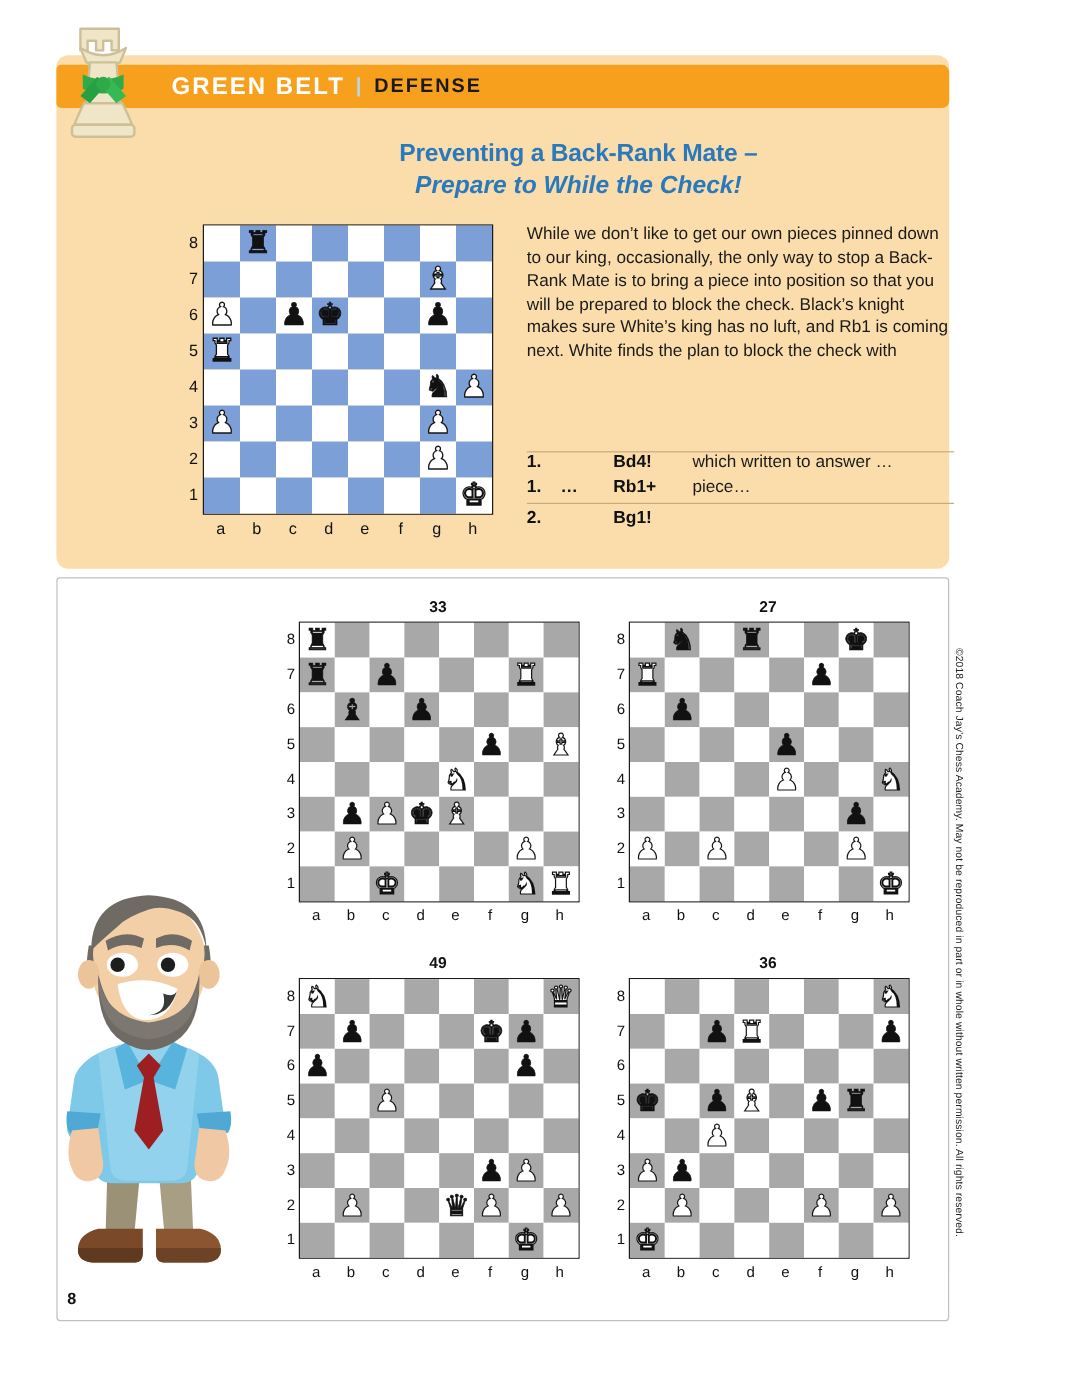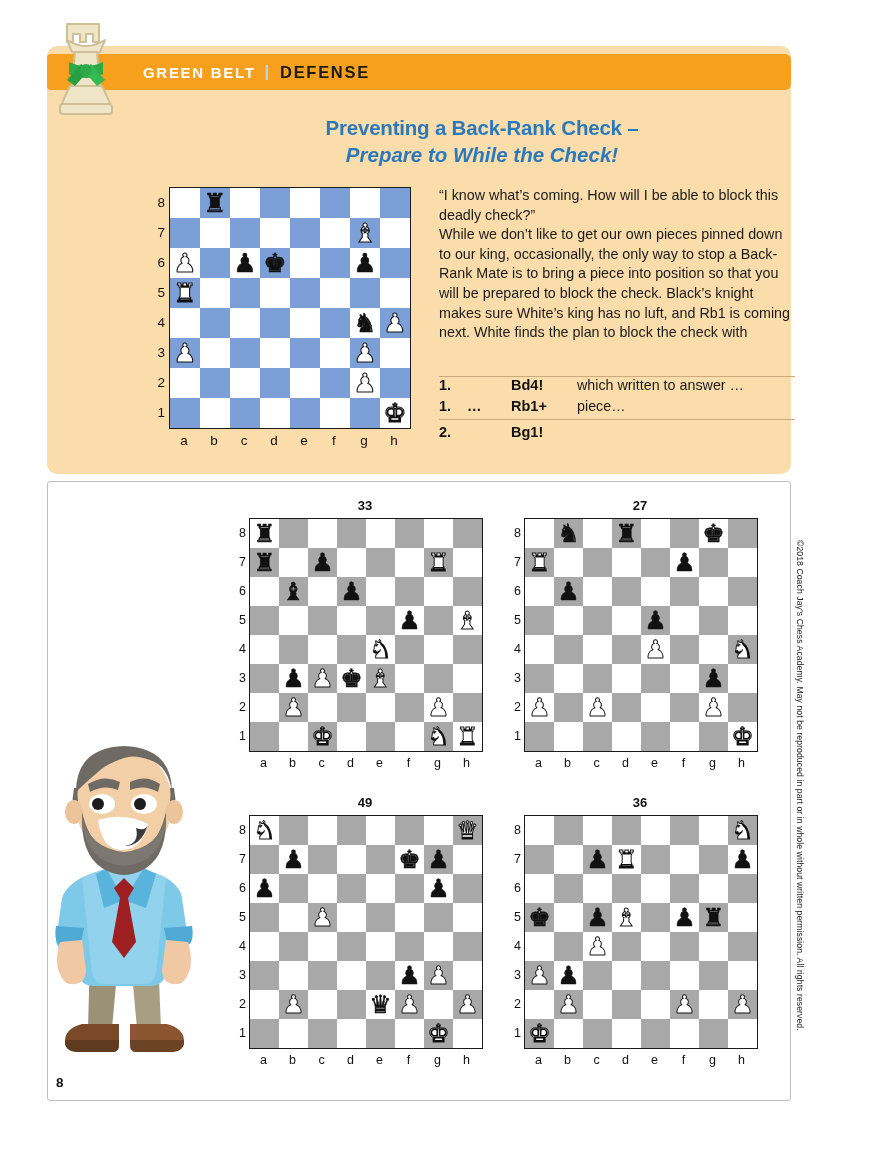--- a/index.html
+++ b/index.html
@@ -18,21 +18,21 @@
   }
   .banner {
     position: absolute; left: 0; top: 8px; width: 744px; height: 36px;
     background: #f6a01d; border-radius: 4px 6px 6px 4px;
   }
   .banner-inner {
     position: absolute; left: 96px; top: 0; height: 36px;
     display: flex; align-items: center; gap: 9px;
     letter-spacing: 1.7px;
   }
-  .banner-belt { color: #ffffff; font-size: 15px; font-weight: bold; text-align: center; }
+  .banner-belt { color: #ffffff; font-size: 20px; font-weight: bold; text-align: center; }
   .banner-sep { color: #b7d6ea; font-size: 17px; font-weight: bold; }
   .banner-topic { color: #1a1a1a; font-size: 16.5px; font-weight: bold; }
 
   
   .rook-logo { position: absolute; left: 57px; top: 14px; width: 58px; height: 104px; }
 
   
   .title-wrap { position: absolute; left: 140px; top: 68px; width: 590px; text-align: center; }
   .title-1 { color: #2a79bd; font-size: 20.5px; font-weight: bold; line-height: 27px; letter-spacing: -0.2px; }
   .title-2 { color: #2a79bd; font-size: 20.5px; font-weight: bold; font-style: italic; line-height: 27px; }
@@ -98,21 +98,21 @@
 
     <div class="banner">
       <div class="banner-inner">
         <span class="banner-belt">GREEN BELT</span>
         <span class="banner-sep">|</span>
         <span class="banner-topic">DEFENSE</span>
       </div>
     </div>
 
     <div class="title-wrap">
-      <div class="title-1">Preventing a Back-Rank Check –</div>
+      <div class="title-1">Preventing a Back-Rank Mate –</div>
       <div class="title-2">Prepare to While the Check!</div>
     </div>
 
     <div id="main-board-wrap">
         <div class="board" style="position: relative; width: 266px; height: 262px;">
           <div class="ranks" style="left: 0px; top: 0px; width: 22px;">
             <div class="rank-lbl" style="height: 30px; font-size: 13.5px;">8</div>
             <div class="rank-lbl" style="height: 30px; font-size: 13.5px;">7</div>
             <div class="rank-lbl" style="height: 30px; font-size: 13.5px;">6</div>
             <div class="rank-lbl" style="height: 30px; font-size: 13.5px;">5</div>
@@ -220,21 +220,20 @@
             <div class="file-lbl" style="width: 30px; height: 18px; font-size: 13.5px;">d</div>
             <div class="file-lbl" style="width: 30px; height: 18px; font-size: 13.5px;">e</div>
             <div class="file-lbl" style="width: 30px; height: 18px; font-size: 13.5px;">f</div>
             <div class="file-lbl" style="width: 30px; height: 18px; font-size: 13.5px;">g</div>
             <div class="file-lbl" style="width: 30px; height: 18px; font-size: 13.5px;">h</div>
           </div>
         </div>
       </div>
 
     <div class="prose">
-      <p>“I know what’s coming. How will I be able to block this deadly check?”</p>
       <p>While we don’t like to get our own pieces pinned down to our king, occasionally, the only way to stop a Back-Rank Mate is to bring a piece into position so that you will be prepared to block the check. Black’s knight makes sure White’s king has no luft, and Rb1 is coming next. White finds the plan to block the check with</p>
     </div>
 
     <div class="moves">
       <div class="rule"></div>
       <div id="move-rows">
           <div class="move-row">
             <span class="mv-num">1.</span>
             <span class="mv-dots"></span>
             <span class="mv-san">Bd4!</span>

